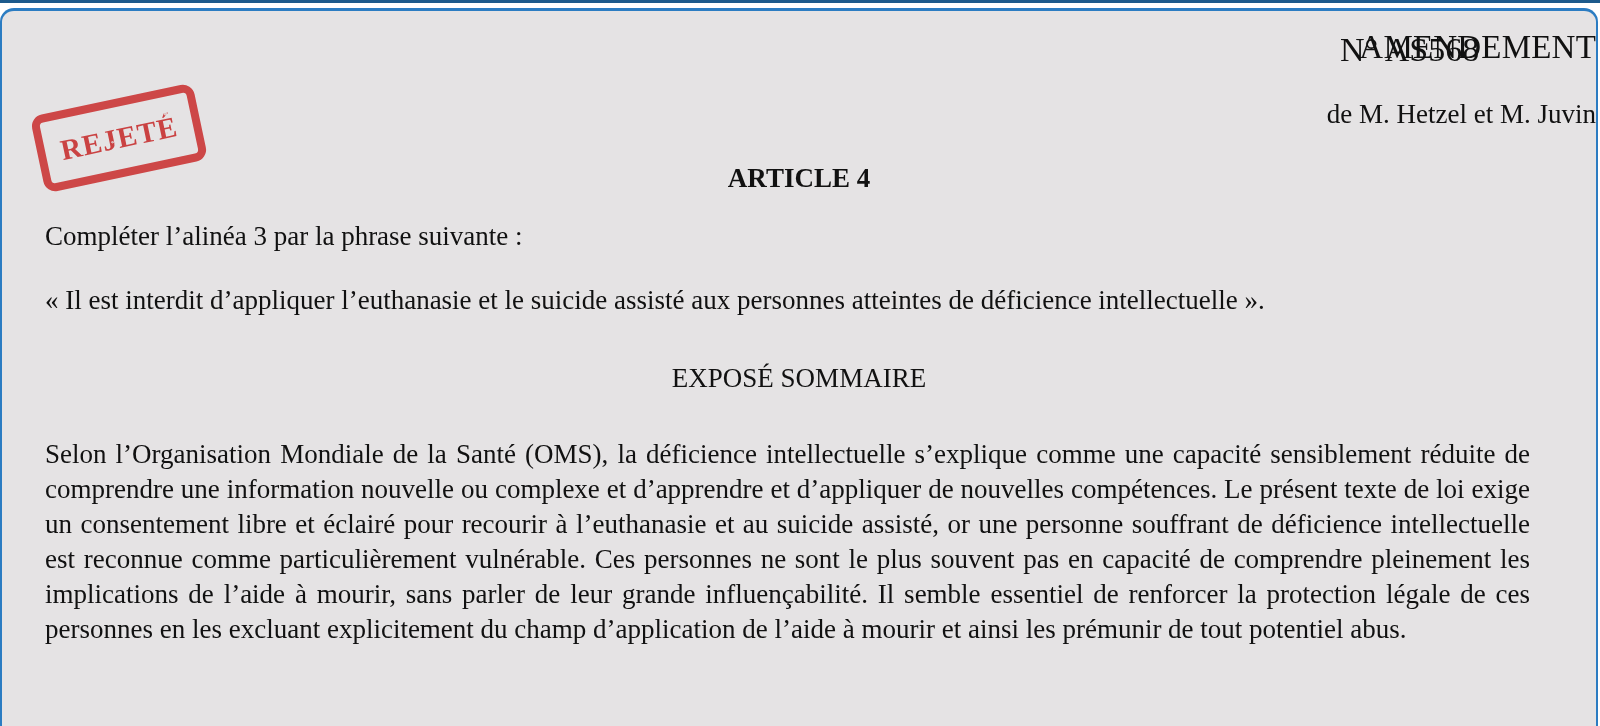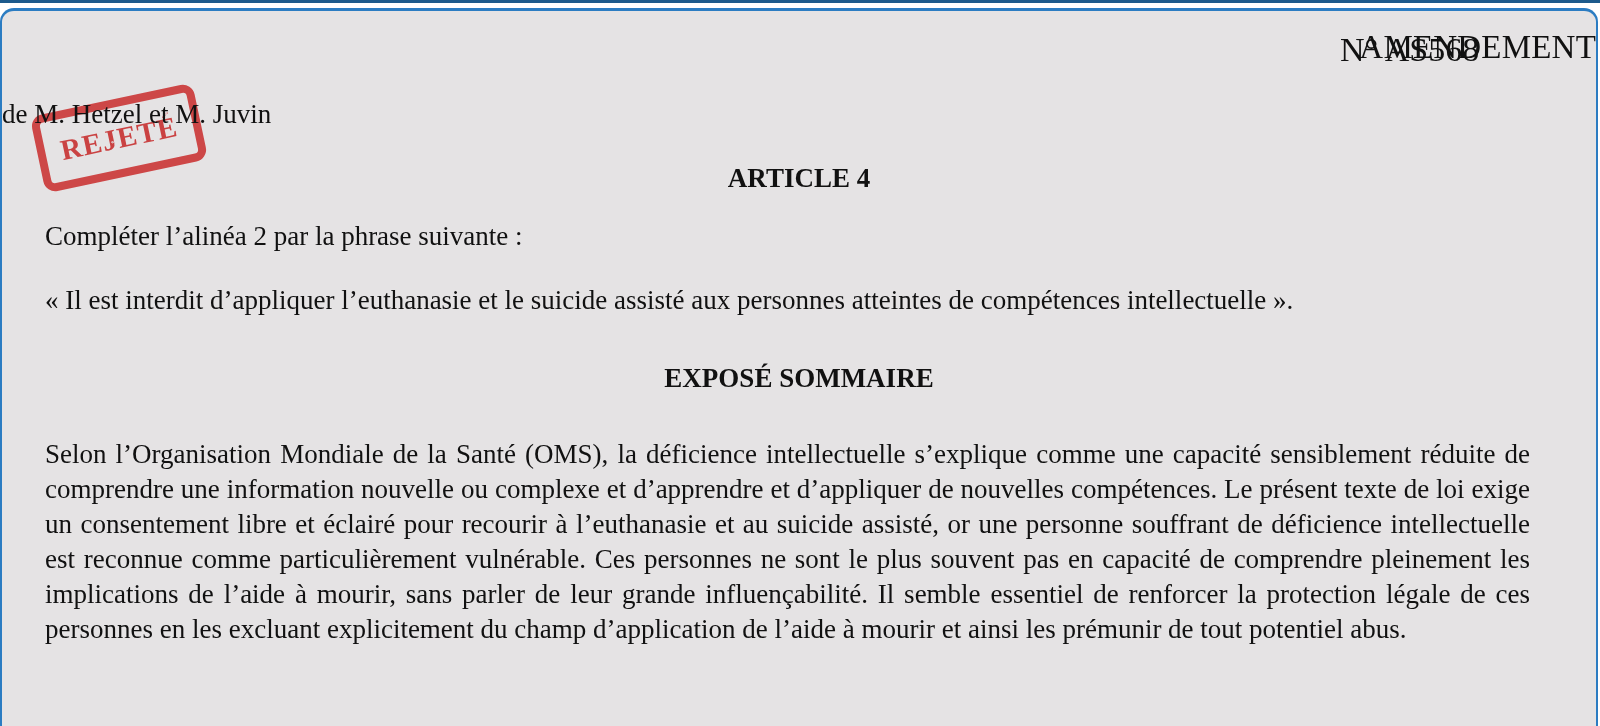--- a/index.html
+++ b/index.html
@@ -42,23 +42,23 @@
     }
     .number {
       position: absolute;
       left: 1338px;
       top: 20px;
       font-weight: normal;
       font-size: 34px;
     }
     .authors {
       position: absolute;
-      left: 0; right: 0;
+      left: 8px; right: 0;
       top: 88px;
-      text-align: left;
+      text-align: right;
       font-size: 27px;
     }
     .article {
       position: absolute;
       left: 0; right: 0;
       top: 152px;
       text-align: center;
       font-weight: bold;
       font-size: 27px;
     }
@@ -72,21 +72,21 @@
       position: absolute;
       left: 43px;
       top: 274px;
       font-size: 27px;
     }
     .expose-title {
       position: absolute;
       left: 0; right: 0;
       top: 352px;
       text-align: center;
-      font-weight: bold;
+      font-weight: normal;
       font-size: 27px;
     }
     .expose-body {
       position: absolute;
       left: 43px;
       width: 1485px;
       top: 402px;
       font-size: 27px;
       line-height: 35px;
       text-align: justify;
@@ -134,19 +134,19 @@
 
   <div class="stamp">
     <span>REJETÉ</span>
   </div>
 
   <div class="title">AMENDEMENT</div>
   <div class="number">N° AS568</div>
   <div class="authors">de M. Hetzel et M. Juvin</div>
   <div class="article">ARTICLE 4</div>
 
-  <div class="instruction">Compléter l’alinéa 2 par la phrase suivante :</div>
-  <div class="quote">« Il est interdit d’appliquer l’euthanasie et le suicide assisté aux personnes atteintes de compétences intellectuelle ».</div>
+  <div class="instruction">Compléter l’alinéa 3 par la phrase suivante :</div>
+  <div class="quote">« Il est interdit d’appliquer l’euthanasie et le suicide assisté aux personnes atteintes de déficience intellectuelle ».</div>
 
   <div class="expose-title">EXPOSÉ SOMMAIRE</div>
   <div class="expose-body">Selon l’Organisation Mondiale de la Santé (OMS), la déficience intellectuelle s’explique comme une capacité sensiblement réduite de comprendre une information nouvelle ou complexe et d’apprendre et d’appliquer de nouvelles compétences. Le présent texte de loi exige un consentement libre et éclairé pour recourir à l’euthanasie et au suicide assisté, or une personne souffrant de déficience intellectuelle est reconnue comme particulièrement vulnérable. Ces personnes ne sont le plus souvent pas en capacité de comprendre pleinement les implications de l’aide à mourir, sans parler de leur grande influençabilité. Il semble essentiel de renforcer la protection légale de ces personnes en les excluant explicitement du champ d’application de l’aide à mourir et ainsi les prémunir de tout potentiel abus.</div>
 
 </div>
 
 </body></html>

